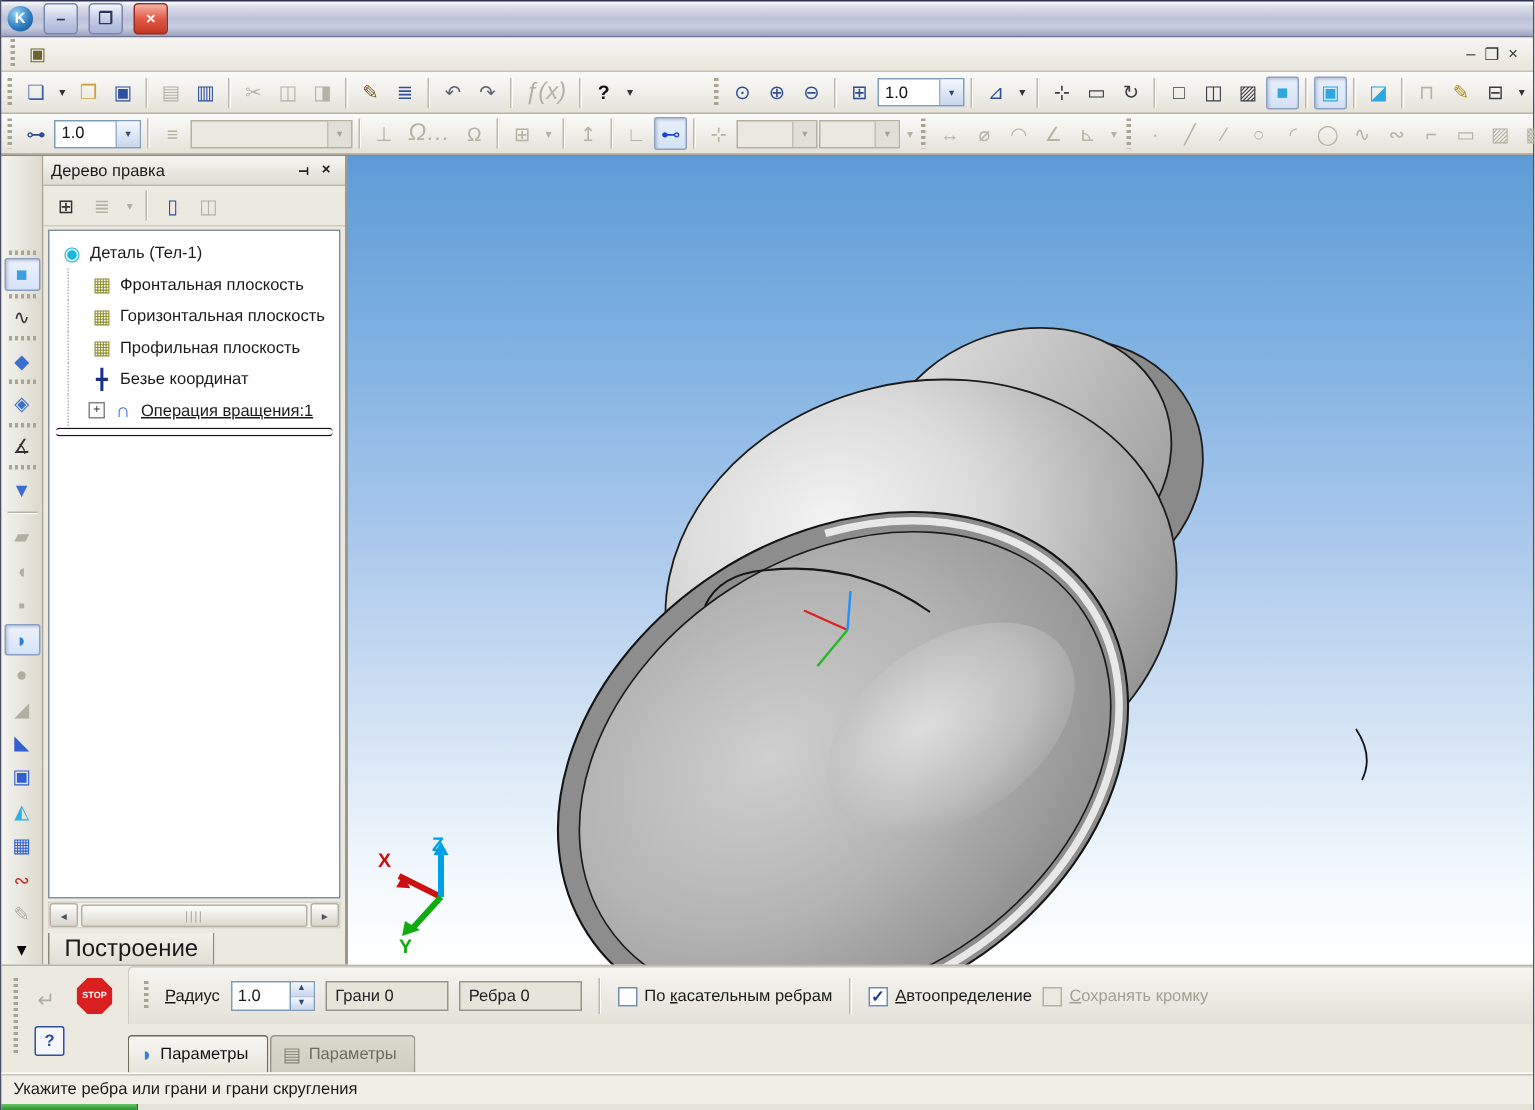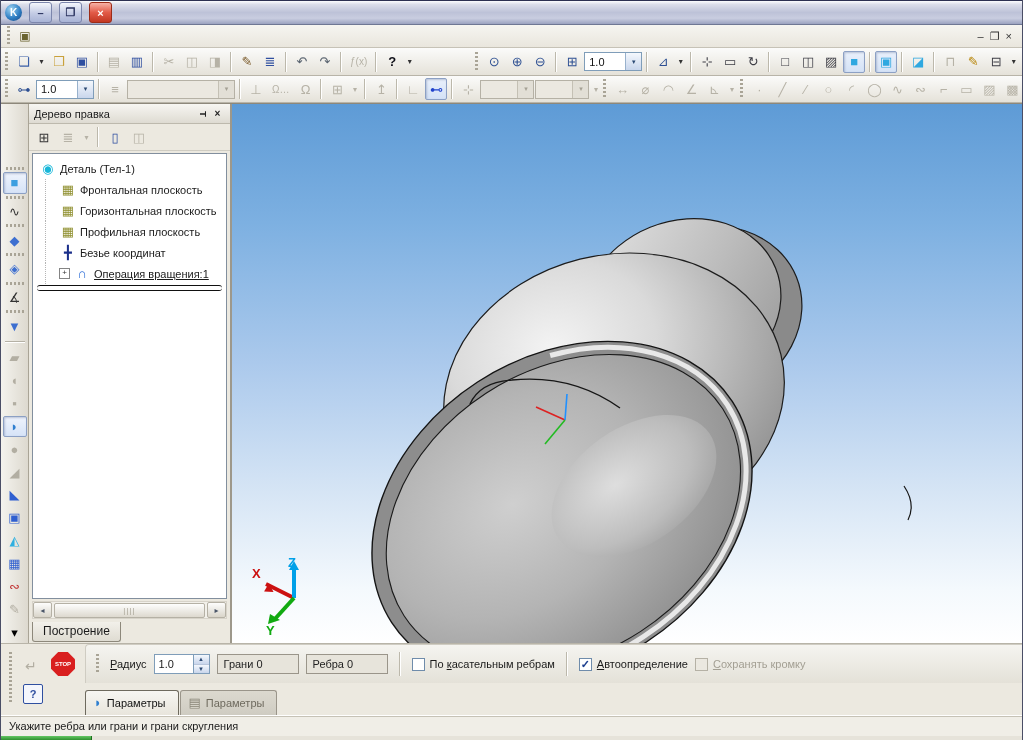--- a/index.html
+++ b/index.html
@@ -21,21 +21,21 @@
   .menuitem u{text-underline-offset:2px}
   .docicon{width:18px;height:16px;display:flex;align-items:center;justify-content:center;font-size:12px;color:#6b6430;margin-right:4px}
   .childctl{margin-left:auto;display:flex;gap:6px;padding-right:6px;color:#333;font-size:11px}
   .childctl span{cursor:default}
   
   .toolbar{display:flex;align-items:center;background:linear-gradient(180deg,#fbfbfa,#e5e2d9);border-bottom:1px solid #b8b4a8;padding:0 2px;box-sizing:border-box}
   .row1{height:28px;flex:0 0 28px}
   .row2{height:27px;flex:0 0 27px}
   .tgroup{display:flex;align-items:center;gap:1px}
   .tbtn{min-width:22px;height:22px;display:flex;align-items:center;justify-content:center;font-size:13px;color:#3c3c44;border:1px solid transparent;border-radius:2px;box-sizing:border-box;cursor:default}
-  .tbtn.wide{padding:0 3px;font-size:10px;}
+  .tbtn.wide{padding:0 3px;font-size:16px;font-style:italic}
   .tbtn.disabled{color:#b6b2a6}
   .tbtn.pressed{background:linear-gradient(180deg,#e9f0fb,#d4e2f6);border-color:#8ca0c4;box-shadow:inset 1px 1px 2px rgba(40,60,110,.25)}
   .tbtn.bold{font-weight:bold;color:#101018}
   .tarrow{width:11px;height:22px;display:flex;align-items:center;justify-content:center;font-size:8px;color:#333}
   .tarrow.disabled{color:#b6b2a6}
   .tsep{width:1px;height:20px;background:#bcb8ab;border-right:1px solid #fff;margin:0 3px}
   .thandle{width:3px;height:20px;margin:0 4px 0 2px;background:repeating-linear-gradient(180deg,#a9a496 0 2px,transparent 2px 4px)}
   .tcombo{height:19px;background:#fff;border:1px solid #7f9db9;display:flex;align-items:center;box-sizing:border-box}
   .tcombo .cval{padding-left:4px;flex:1;font-size:11px;color:#111}
   .tcombo .carr{width:15px;height:100%;border-left:1px solid #98b1cc;background:linear-gradient(180deg,#f4f8fd,#c9d6ec);display:flex;align-items:center;justify-content:center;font-size:7px;color:#2c4a74}
@@ -63,21 +63,21 @@
   .treeitem .pad0{width:6px}.treeitem .pad1{width:14px;border-left:1px dotted #b5b5b5;height:100%;box-sizing:border-box;margin-left:12px}
   .expbox{width:9px;height:9px;border:1px solid #848484;background:#fff;font-size:8px;line-height:7px;text-align:center;color:#333;margin-right:3px;flex:0 0 9px}
   .ticon{width:18px;font-size:13px;text-align:center;margin-right:3px}
   .tlabel{font-size:11px}
   .treeitem.selected .tlabel{text-decoration:underline}
   .treemark{height:4px;margin:1px 4px 0 4px;border-top:1.5px solid #111;border-bottom:1.5px solid #111;border-radius:3px}
   .hscroll{height:16px;flex:0 0 16px;margin:2px 3px 3px 3px;display:flex;align-items:center;background:#f2f0ea;border:1px solid #d7d3c9}
   .harr{width:17px;height:14px;background:linear-gradient(180deg,#fdfdfc,#d9d5ca);border:1px solid #b5b1a5;border-radius:2px;display:flex;align-items:center;justify-content:center;font-size:8px;color:#4a5568}
   .hthumb{flex:1;height:13px;margin:0 2px;background:linear-gradient(180deg,#fefefd,#ddd9cf);border:1px solid #b5b1a5;border-radius:2px;display:flex;align-items:center;justify-content:center;color:#a9a496;font-size:8px;letter-spacing:1px}
   .treetabrow{height:21px;flex:0 0 21px;display:flex;align-items:flex-start;padding-left:3px;background:#ece9e0}
-  .treetab{padding:2px 10px 3px 10px;background:#ece9e0;border:1px solid #8d887b;border-top:none;font-size:12px;border-radius:0 0 3px 3px;background:linear-gradient(180deg,#f2f0ea,#dfdcd2)}
+  .treetab{padding:2px 10px 3px 10px;background:#ece9e0;border:1px solid #8d887b;border-top:none;font-size:16px;border-radius:0 0 3px 3px;background:linear-gradient(180deg,#f2f0ea,#dfdcd2)}
   
   .viewport{flex:1;position:relative;overflow:hidden;background:linear-gradient(180deg,#5e9bd6 0%,#7db0e1 22%,#abc9ec 48%,#d6e5f5 72%,#f4f9fd 90%,#ffffff 100%)}
   .viewport svg{position:absolute;left:0;top:0}
   
   .propzone{height:71px;flex:0 0 71px;display:flex;background:#ece9e0;border-top:1px solid #b8b4a8}
   .propleft{width:84px;flex:0 0 84px;position:relative}
   .pl-handle{position:absolute;left:8px;top:8px;width:3px;height:52px;background:repeating-linear-gradient(180deg,#a9a496 0 2px,transparent 2px 4px)}
   .createobj{position:absolute;left:24px;top:14px;font-size:14px;color:#b2aea2}
   .stopbtn{position:absolute;left:50px;top:8px;width:24px;height:24px;background:#d91f1f;color:#fff;font-size:6px;font-weight:bold;display:flex;align-items:center;justify-content:center;
     clip-path:polygon(30% 0,70% 0,100% 30%,100% 70%,70% 100%,30% 100%,0 70%,0 30%);text-align:center}

